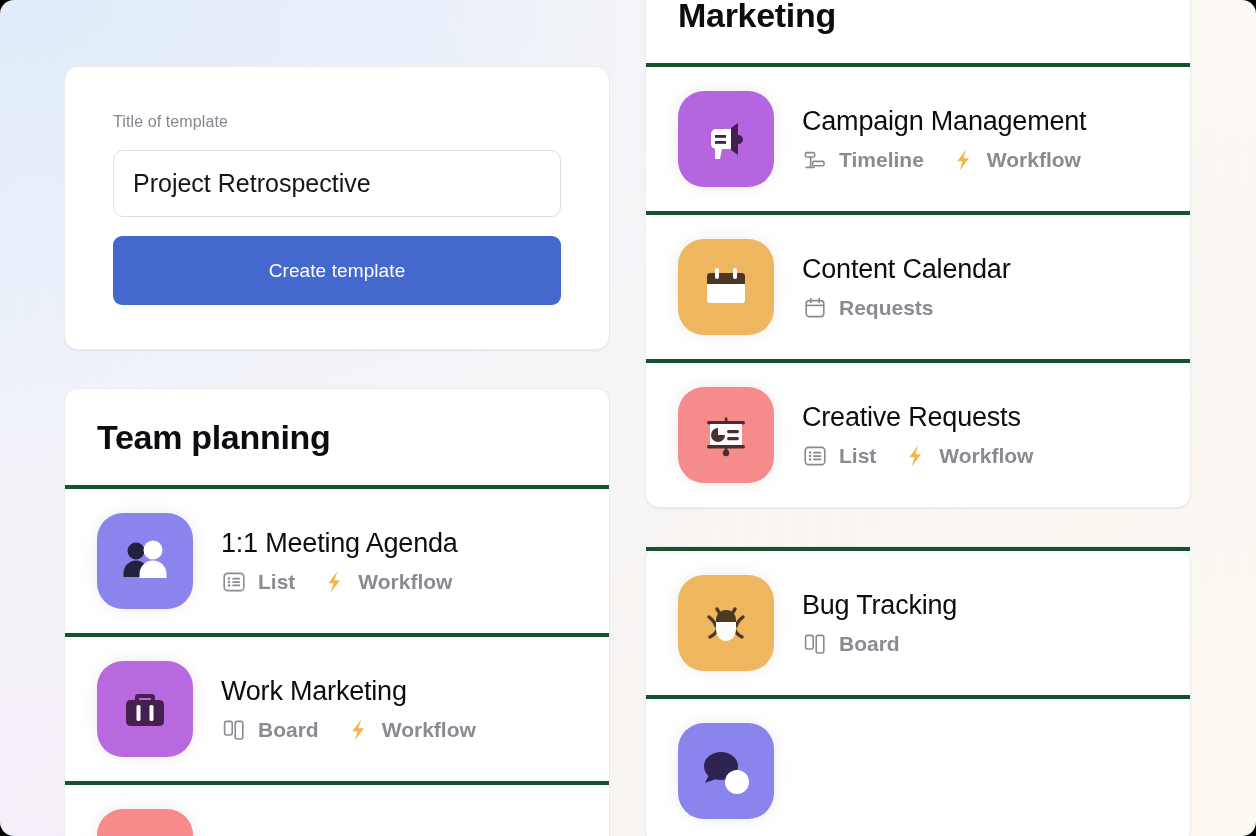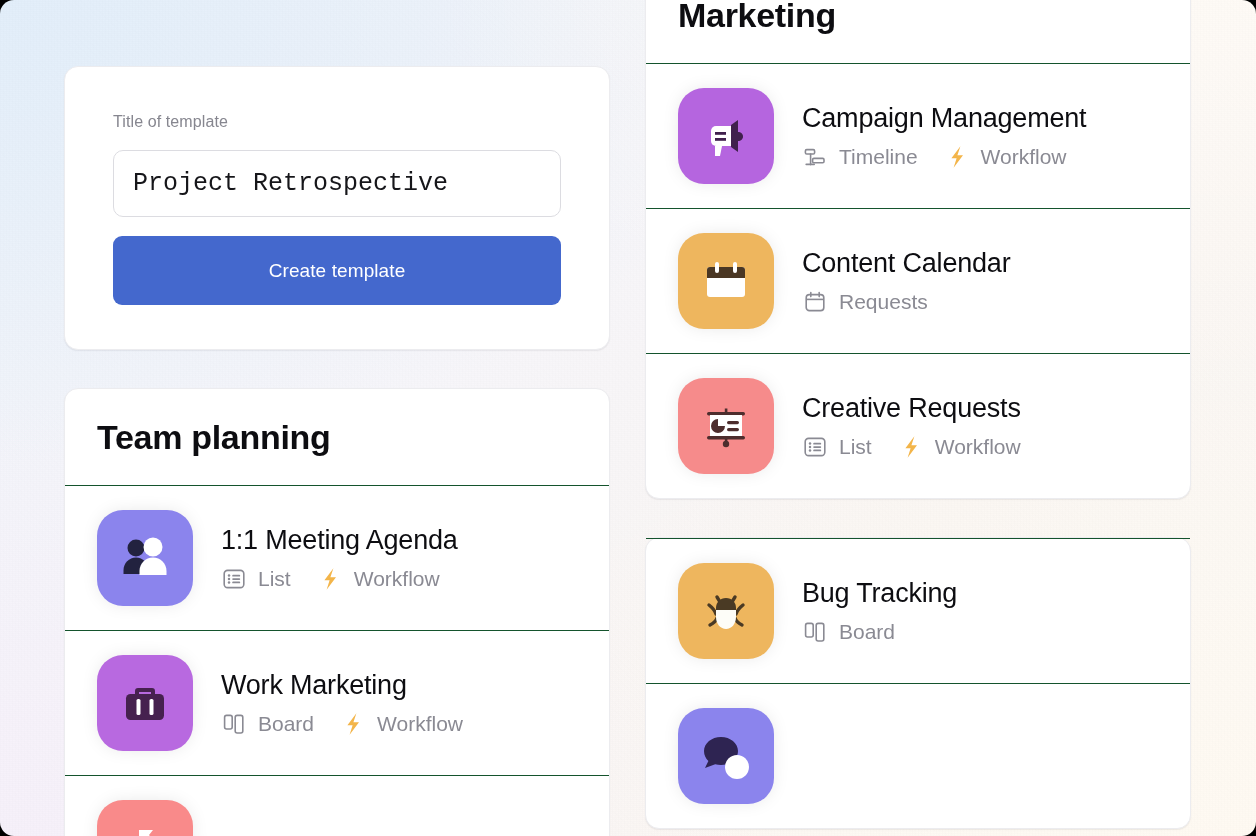--- a/index.html
+++ b/index.html
@@ -64,21 +64,21 @@
     margin-bottom: 19px;
   }
 
   .text-input {
     display: block;
     width: 100%;
     height: 67px;
     border: 1px solid #dcdce1;
     border-radius: 10px;
     background: #fff;
-    font-family: Liberation Mono, monospace;
+    font-family: Liberation Sans, sans-serif;
     font-size: 25px;
     color: #16161a;
     padding: 4px 19px;
     outline: none;
   }
   .text-input::placeholder { color: #b3b3ba; }
 
   .primary-button {
     display: block;
     width: 100%;
@@ -104,21 +104,21 @@
     color: #0d0d11;
     letter-spacing: -0.3px;
     padding: 29px 32px 28px 32px;
   }
 
   .tpl-row {
     display: flex;
     align-items: center;
     gap: 28px;
     padding: 24px 32px;
-    border-top: 1px solid #14532d;
+    border-top: 4px solid #14532d;
     cursor: pointer;
   }
 
   .tpl-icon {
     flex: 0 0 auto;
     width: 96px;
     height: 96px;
     border-radius: 26px;
     display: flex;
     align-items: center;
@@ -135,20 +135,21 @@
     letter-spacing: -0.2px;
     white-space: nowrap;
   }
 
   .tpl-meta {
     display: flex;
     align-items: center;
     gap: 14px;
     margin-top: 10px;
     flex-wrap: nowrap;
+    font-weight: bold;
   }
 
   .meta-chip {
     display: flex;
     align-items: center;
     gap: 11px;
     margin-right: 12px;
   }
   .meta-chip:last-child { margin-right: 0; }
 

